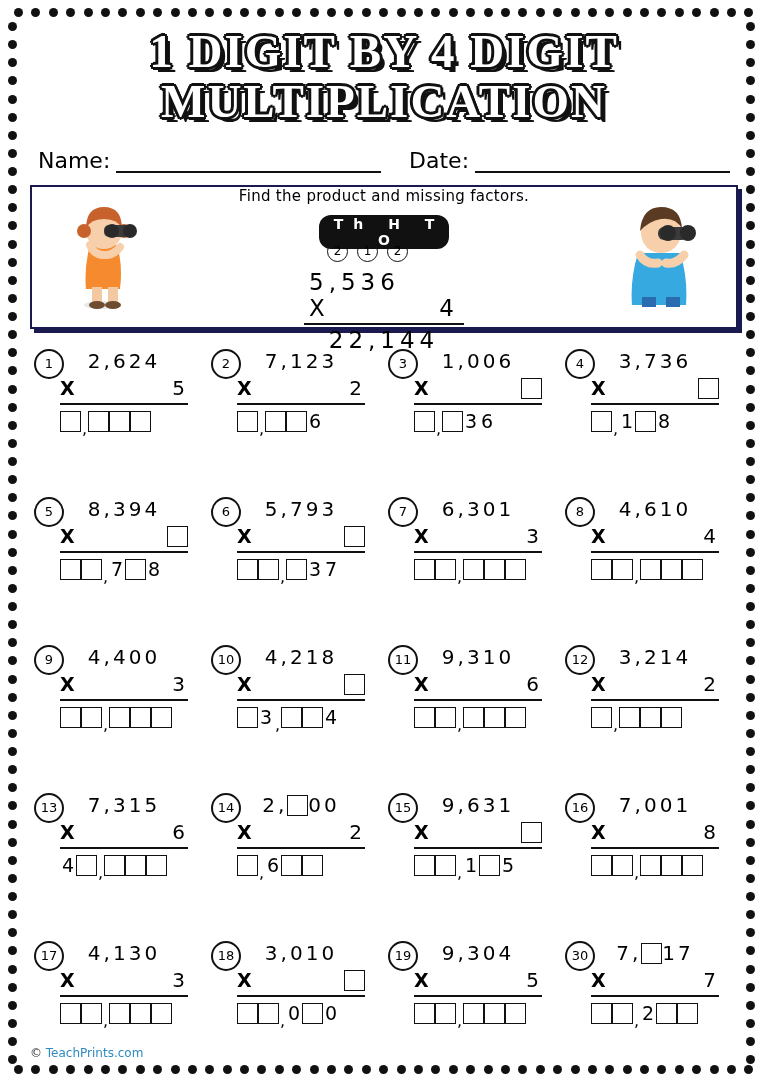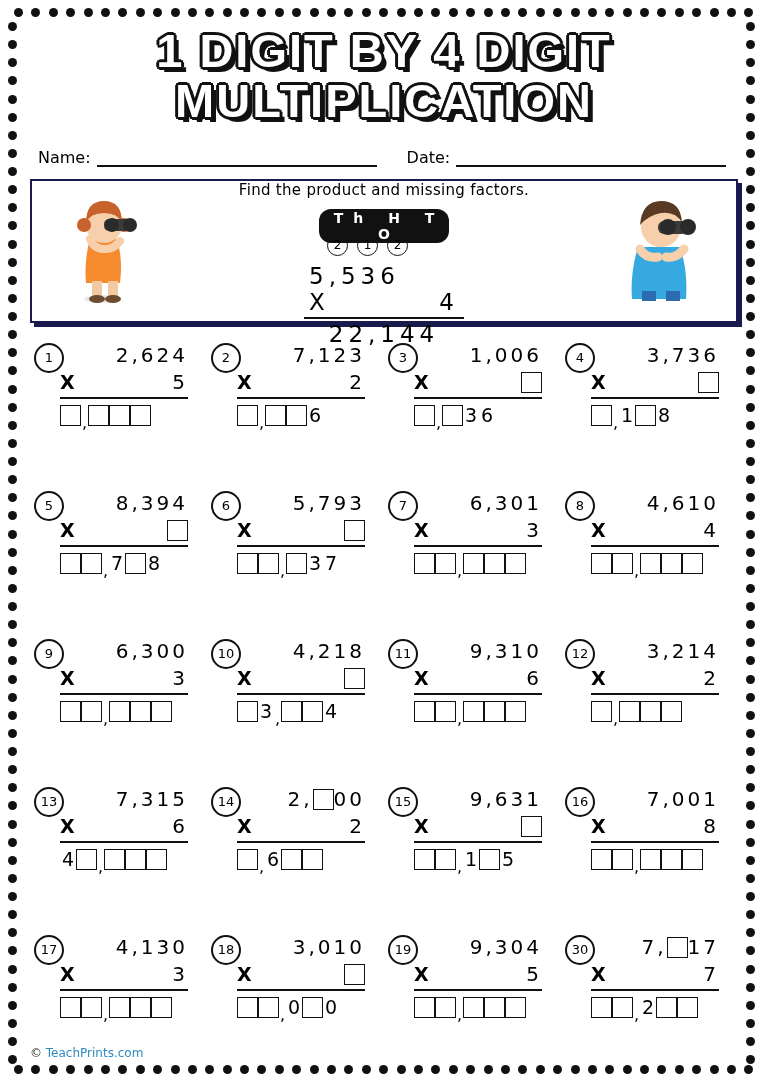--- a/index.html
+++ b/index.html
@@ -60,21 +60,21 @@
     position: absolute;
     left: 30px;
     top: 24px;
     width: 708px;
     height: 1030px;
   }
 
   
   .title {
     text-align: center;
-    font-family: Liberation Sans, sans-serif;
+    font-family: Liberation Serif, serif;
     font-weight: bold;
     font-size: 47px;
     line-height: 50px;
     letter-spacing: 2px;
     color: #ffffff;
     -webkit-text-stroke: 3px #111111;
     paint-order: stroke fill;
     text-shadow:
       3px 0 0 #111, -3px 0 0 #111, 0 3px 0 #111, 0 -3px 0 #111,
       2px 2px 0 #111, -2px 2px 0 #111, 2px -2px 0 #111, -2px -2px 0 #111,
@@ -83,21 +83,21 @@
     padding-top: 2px;
   }
   .title .l2 { display: block; }
 
   
   .namedate {
     display: flex;
     margin-top: 22px;
     padding: 0 8px;
     align-items: flex-end;
-    font-size: 16px;
+    font-size: 22px;
   }
   .nd-label { white-space: nowrap; padding-right: 6px; }
   .nd-line {
     border-bottom: 2px solid #111;
     height: 17px;
   }
   .nd-name { width: 280px; }
   .nd-date { width: 270px; }
   .nd-gap { width: 30px; }
 
@@ -217,21 +217,21 @@
   }
   .prob {
     position: absolute;
     left: 30px;
     top: 6px;
     width: 132px;
   }
   .prob-top {
     font-size: 20px;
     letter-spacing: 3px;
-    text-align: right;
+    text-align: center;
     height: 26px;
     padding-right: 4px;
     white-space: nowrap;
   }
   .prob-bot {
     display: flex;
     align-items: center;
     justify-content: space-between;
     height: 26px;
     padding-right: 4px;
@@ -745,21 +745,21 @@
               </span>
               <span class="abox"></span>
               <span class="abox"></span>
               <span class="abox"></span>
             </div>
           </div>
         </div>
         <div class="cell">
           <div class="num-circle">9</div>
           <div class="prob">
-            <div class="prob-top">6,300</div>
+            <div class="prob-top">4,400</div>
             <div class="prob-bot">
               <span class="xsign">X</span>
               <span class="mult-val">3</span>
             </div>
             <div class="bar"></div>
             <div class="answer-row">
               <span class="abox"></span>
               <span class="abox"></span>
               <span class="acomma">
                 <span>,</span>

